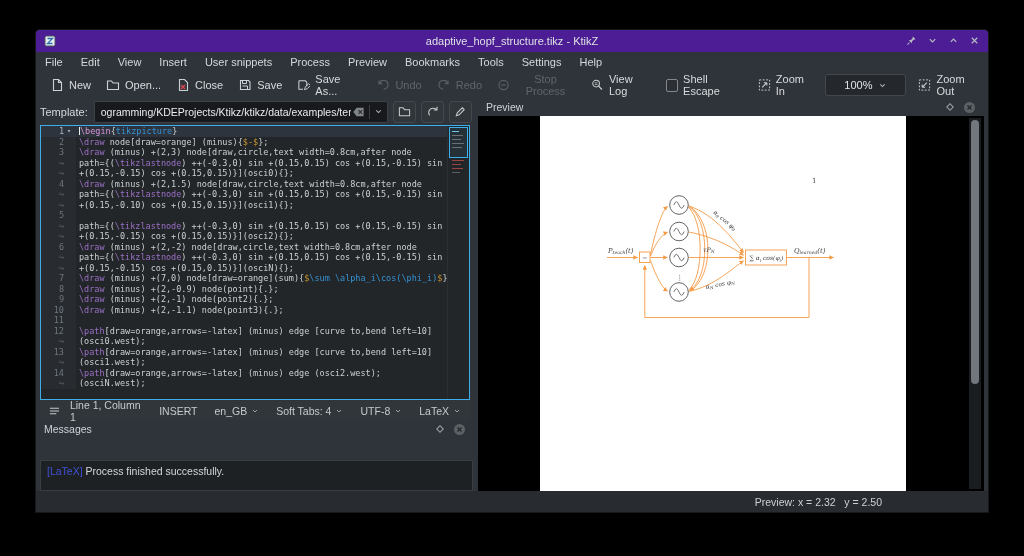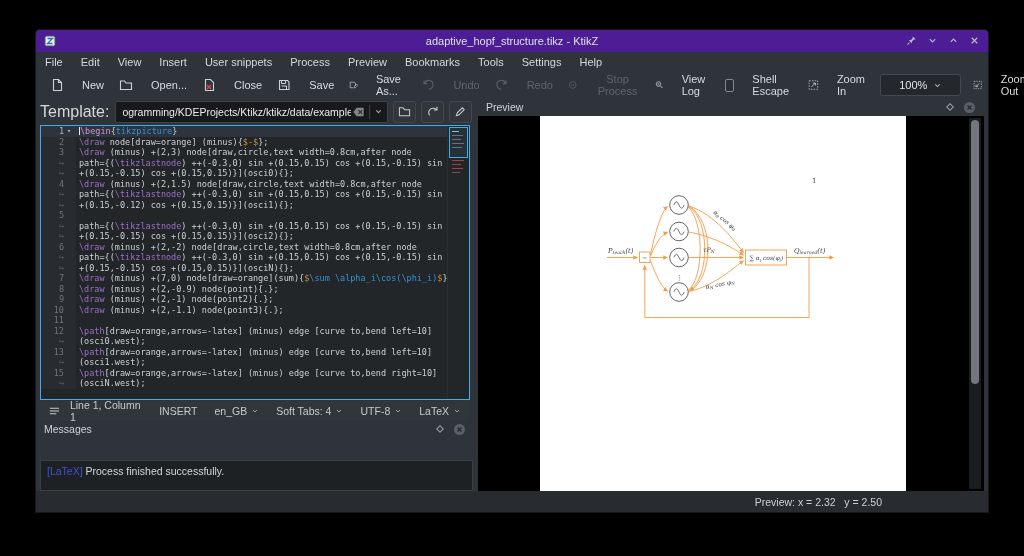--- a/index.html
+++ b/index.html
@@ -12,29 +12,29 @@
   .title{position:absolute;left:100px;right:100px;top:0;height:22px;line-height:22px;text-align:center;
          font-size:11px;color:#dde0e3;white-space:nowrap;overflow:hidden;}
   .appicon{position:absolute;left:8px;top:5px;}
   .wctrl{position:absolute;right:8px;top:5px;display:flex;gap:10px;align-items:center;}
   .wctrl svg{display:block;}
   
   .menubar{position:absolute;left:0;top:22px;right:0;height:20px;display:flex;align-items:center;}
   .mi{font-size:11px;color:#d5d8db;padding:2px 9px;cursor:default;}
   
   .toolbar{position:absolute;left:0;top:42px;right:0;height:26px;display:flex;align-items:center;padding-left:8px;gap:3px;}
-  .tbtn{display:flex;align-items:center;gap:18px;padding:3px 6px;font-size:11px;color:#d8dbde;border-radius:2px;}
+  .tbtn{display:flex;align-items:center;gap:5px;padding:3px 6px;font-size:11px;color:#d8dbde;border-radius:2px;}
   .tbtn svg{display:block;}
   .tbtn.dis{color:#60656a;text-align:center;}
   .zcombo{display:flex;align-items:center;gap:6px;height:20px;padding:0 18px;margin:0 3px;background:#24282c;
           border:1px solid #43484e;border-radius:3px;font-size:11px;color:#e2e5e7;}
   .chk{width:11px;height:11px;border:1px solid #83888d;border-radius:2px;background:#2b2f33;}
   
   .tplrow{position:absolute;left:4px;top:68px;width:432px;height:27px;display:flex;align-items:center;gap:5px;}
-  .tpllabel{font-size:16px;color:#d5d8db;margin-right:1px;}
+  .tpllabel{font-size:11px;color:#d5d8db;margin-right:1px;}
   .combo{flex:1;height:20px;background:#17191c;border:1px solid #3d4247;border-radius:2px;
          display:flex;align-items:center;padding:0 4px 0 6px;min-width:0;}
   .combo .val{flex:1;font-size:10.5px;color:#e9ebed;white-space:nowrap;overflow:hidden;}
   .combo .divider{width:1px;height:14px;background:#3d4247;margin:0 4px;}
   .sqbtn{width:21px;height:20px;background:#31363b;border:1px solid #43484e;border-radius:3px;
          display:flex;align-items:center;justify-content:center;flex:none;}
   
   .editor{position:absolute;left:4px;top:95px;width:430px;height:275px;background:#232629;
           border:1px solid #3daee9;box-sizing:border-box;overflow:hidden;
           font-family:"DejaVu Sans Mono",monospace;font-size:8.5px;}
@@ -245,37 +245,37 @@
 
   <div class="editor">
     <div class="rows" id="ed-rows">
           <div class="row cur"><span class="gut">1</span><span class="fold">▾</span><span class="code"><span class="caret"></span><span class="c-k">\begin</span><span class="c-d">{</span><span class="c-e">tikzpicture</span><span class="c-d">}</span></span></div>
           <div class="row"><span class="gut">2</span><span class="fold"></span><span class="code"><span class="c-c">\draw</span><span class="c-d"> node[draw=orange] (minus){</span><span class="c-m">$-$</span><span class="c-d">};</span></span></div>
           <div class="row"><span class="gut">3</span><span class="fold"></span><span class="code"><span class="c-c">\draw</span><span class="c-d"> (minus) +(2,3) node[draw,circle,text width=0.8cm,after node</span></span></div>
           <div class="row"><span class="gut wr">↪</span><span class="fold"></span><span class="code"><span class="c-d">path={(</span><span class="c-c">\tikzlastnode</span><span class="c-d">) ++(-0.3,0) sin +(0.15,0.15) cos +(0.15,-0.15) sin</span></span></div>
           <div class="row"><span class="gut wr">↪</span><span class="fold"></span><span class="code"><span class="c-d">+(0.15,-0.15) cos +(0.15,0.15)}](osci0){};</span></span></div>
           <div class="row"><span class="gut">4</span><span class="fold"></span><span class="code"><span class="c-c">\draw</span><span class="c-d"> (minus) +(2,1.5) node[draw,circle,text width=0.8cm,after node</span></span></div>
           <div class="row"><span class="gut wr">↪</span><span class="fold"></span><span class="code"><span class="c-d">path={(</span><span class="c-c">\tikzlastnode</span><span class="c-d">) ++(-0.3,0) sin +(0.15,0.15) cos +(0.15,-0.15) sin</span></span></div>
-          <div class="row"><span class="gut wr">↪</span><span class="fold"></span><span class="code"><span class="c-d">+(0.15,-0.12) cos +(0.15,0.15)}](osci1){};</span></span></div>
+          <div class="row"><span class="gut wr">↪</span><span class="fold"></span><span class="code"><span class="c-d">+(0.15,-0.10) cos +(0.15,0.15)}](osci1){};</span></span></div>
           <div class="row"><span class="gut">5</span><span class="fold"></span></div>
           <div class="row"><span class="gut wr">↪</span><span class="fold"></span><span class="code"><span class="c-d">path={(</span><span class="c-c">\tikzlastnode</span><span class="c-d">) ++(-0.3,0) sin +(0.15,0.15) cos +(0.15,-0.15) sin</span></span></div>
           <div class="row"><span class="gut wr">↪</span><span class="fold"></span><span class="code"><span class="c-d">+(0.15,-0.15) cos +(0.15,0.15)}](osci2){};</span></span></div>
           <div class="row"><span class="gut">6</span><span class="fold"></span><span class="code"><span class="c-c">\draw</span><span class="c-d"> (minus) +(2,-2) node[draw,circle,text width=0.8cm,after node</span></span></div>
           <div class="row"><span class="gut wr">↪</span><span class="fold"></span><span class="code"><span class="c-d">path={(</span><span class="c-c">\tikzlastnode</span><span class="c-d">) ++(-0.3,0) sin +(0.15,0.15) cos +(0.15,-0.15) sin</span></span></div>
           <div class="row"><span class="gut wr">↪</span><span class="fold"></span><span class="code"><span class="c-d">+(0.15,-0.15) cos +(0.15,0.15)}](osciN){};</span></span></div>
           <div class="row"><span class="gut">7</span><span class="fold"></span><span class="code"><span class="c-c">\draw</span><span class="c-d"> (minus) +(7,0) node[draw=orange](sum){</span><span class="c-m">$</span><span class="c-b">\sum \alpha_i\cos(\phi_i)</span><span class="c-m">$</span><span class="c-d">};</span></span></div>
           <div class="row"><span class="gut">8</span><span class="fold"></span><span class="code"><span class="c-c">\draw</span><span class="c-d"> (minus) +(2,-0.9) node(point){.};</span></span></div>
           <div class="row"><span class="gut">9</span><span class="fold"></span><span class="code"><span class="c-c">\draw</span><span class="c-d"> (minus) +(2,-1) node(point2){.};</span></span></div>
           <div class="row"><span class="gut">10</span><span class="fold"></span><span class="code"><span class="c-c">\draw</span><span class="c-d"> (minus) +(2,-1.1) node(point3){.};</span></span></div>
           <div class="row"><span class="gut">11</span><span class="fold"></span><span class="code"></span></div>
           <div class="row"><span class="gut">12</span><span class="fold"></span><span class="code"><span class="c-c">\path</span><span class="c-d">[draw=orange,arrows=-latex] (minus) edge [curve to,bend left=10]</span></span></div>
           <div class="row"><span class="gut wr">↪</span><span class="fold"></span><span class="code"><span class="c-d">(osci0.west);</span></span></div>
           <div class="row"><span class="gut">13</span><span class="fold"></span><span class="code"><span class="c-c">\path</span><span class="c-d">[draw=orange,arrows=-latex] (minus) edge [curve to,bend left=10]</span></span></div>
           <div class="row"><span class="gut wr">↪</span><span class="fold"></span><span class="code"><span class="c-d">(osci1.west);</span></span></div>
-          <div class="row"><span class="gut">15</span><span class="fold"></span><span class="code"><span class="c-c">\path</span><span class="c-d">[draw=orange,arrows=-latex] (minus) edge [curve to,bend right=10]</span></span></div>
+          <div class="row"><span class="gut">14</span><span class="fold"></span><span class="code"><span class="c-c">\path</span><span class="c-d">[draw=orange,arrows=-latex] (minus) edge (osci2.west);</span></span></div>
           <div class="row"><span class="gut wr">↪</span><span class="fold"></span><span class="code"><span class="c-d">(osciN.west);</span></span></div>
         </div>
     <div class="minimap">
       <div class="mviewport"></div>
       <div class="mline" style="top:5px;width:7px;background:#6fc3ef"></div>
       <div class="mline" style="top:9px;width:11px;background:#6a7076"></div>
       <div class="mline" style="top:13px;width:9px;background:#6a7076"></div>
       <div class="mline" style="top:17px;width:12px;background:#6a7076"></div>
       <div class="mline" style="top:21px;width:10px;background:#6a7076"></div>
       <div class="mline" style="top:34px;width:12px;background:#9c4440"></div>

